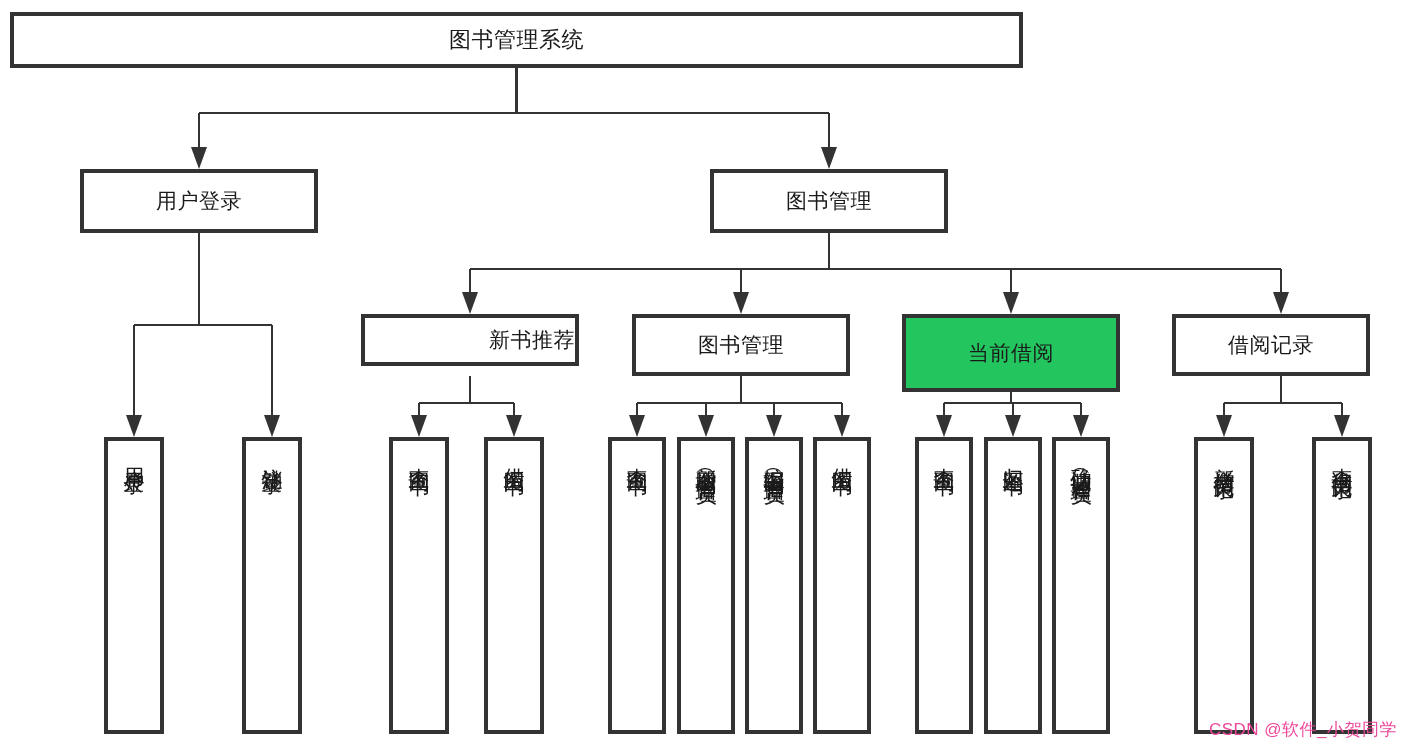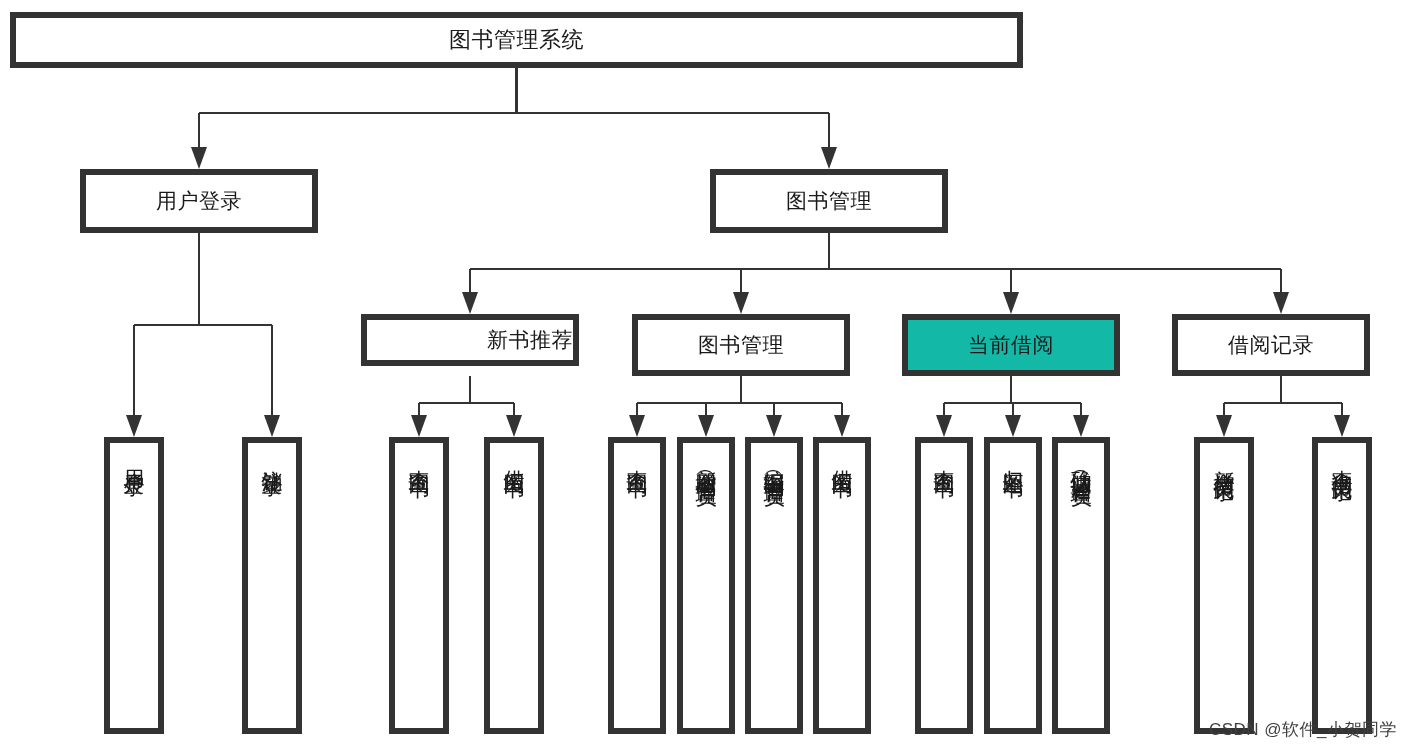--- a/index.html
+++ b/index.html
@@ -23,21 +23,21 @@
     left: 0;
     top: 0;
     width: 1405px;
     height: 747px;
     pointer-events: none;
   }
   .node {
     position: absolute;
     box-sizing: border-box;
     background: #ffffff;
-    border: 6px solid #a16207;
+    border: 4px solid #a16207;
     display: flex;
     align-items: center;
     justify-content: center;
     text-align: center;
   }
   .node-label {
     display: block;
     line-height: 1.18;
     color: #1a1a1a;
     white-space: pre-line;
@@ -144,21 +144,21 @@
   <div class="node h" style="left: 710px; top: 169px; width: 238px; height: 64px; border-color: rgb(51, 51, 51); background: rgb(255, 255, 255);">
     <span class="node-label">图书管理</span>
   </div>
 
   <div class="node h" style="left: 361px; top: 314px; width: 218px; height: 52px; border-color: rgb(51, 51, 51); background: rgb(255, 255, 255); justify-content: flex-end;">
     <span class="node-label">新书推荐</span>
   </div>
   <div class="node h" style="left: 632px; top: 314px; width: 218px; height: 62px; border-color: rgb(51, 51, 51); background: rgb(255, 255, 255);">
     <span class="node-label">图书管理</span>
   </div>
-  <div class="node h" style="left: 902px; top: 314px; width: 218px; height: 62px; border-color: rgb(51, 51, 51); background: #14b8a6;">
+  <div class="node h" style="left: 902px; top: 314px; width: 218px; height: 78px; border-color: rgb(51, 51, 51); background: #22c55e;">
     <span class="node-label">当前借阅</span>
   </div>
   <div class="node h" style="left: 1172px; top: 314px; width: 198px; height: 62px; border-color: rgb(51, 51, 51); background: rgb(255, 255, 255);">
     <span class="node-label">借阅记录</span>
   </div>
 
   <div class="node v" style="left: 104px; top: 437px; width: 60px; height: 297px; border-color: rgb(51, 51, 51); background: rgb(255, 255, 255);">
     <span class="node-label">用户登录</span>
   </div>
   <div class="node v" style="left: 242px; top: 437px; width: 60px; height: 297px; border-color: rgb(51, 51, 51); background: rgb(255, 255, 255);">
@@ -195,15 +195,15 @@
     <span class="node-label">确认归还（管理员）</span>
   </div>
 
   <div class="node v" style="left: 1194px; top: 437px; width: 60px; height: 297px; border-color: rgb(51, 51, 51); background: rgb(255, 255, 255);">
     <span class="node-label">新增借阅记录</span>
   </div>
   <div class="node v" style="left: 1312px; top: 437px; width: 60px; height: 297px; border-color: rgb(51, 51, 51); background: rgb(255, 255, 255);">
     <span class="node-label">查询借阅记录</span>
   </div>
 
-  <div class="watermark" style="color: #404040;">CSDN @软件_小贺同学</div>
+  <div class="watermark" style="color: #ec4899;">CSDN @软件_小贺同学</div>
 
 </div>
 
 </body></html>

